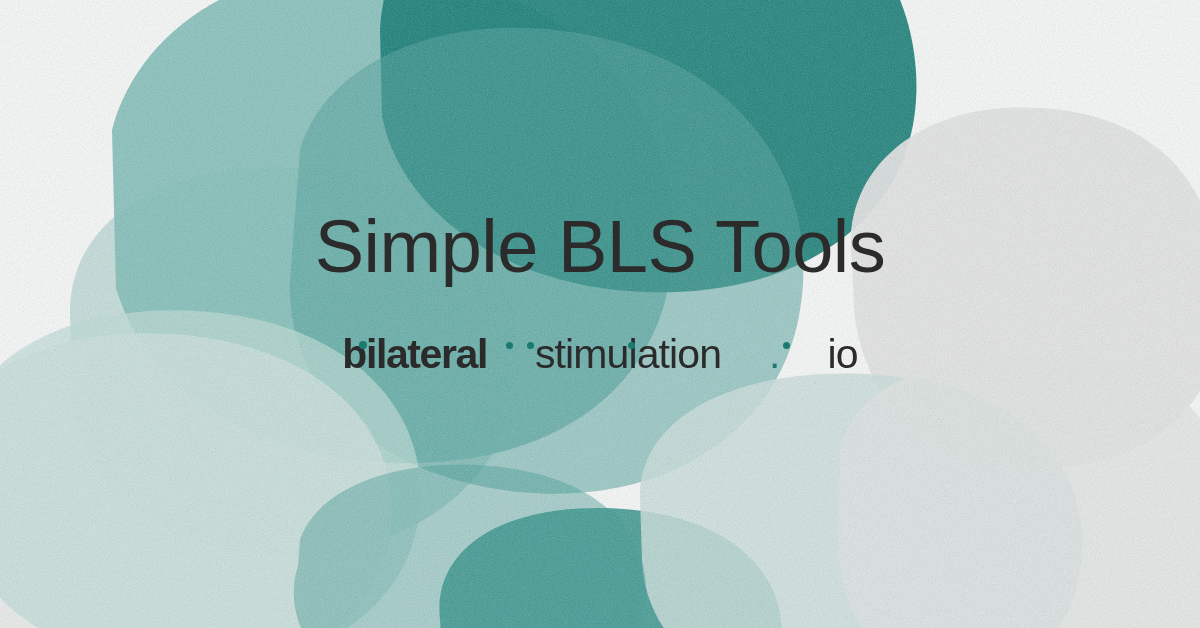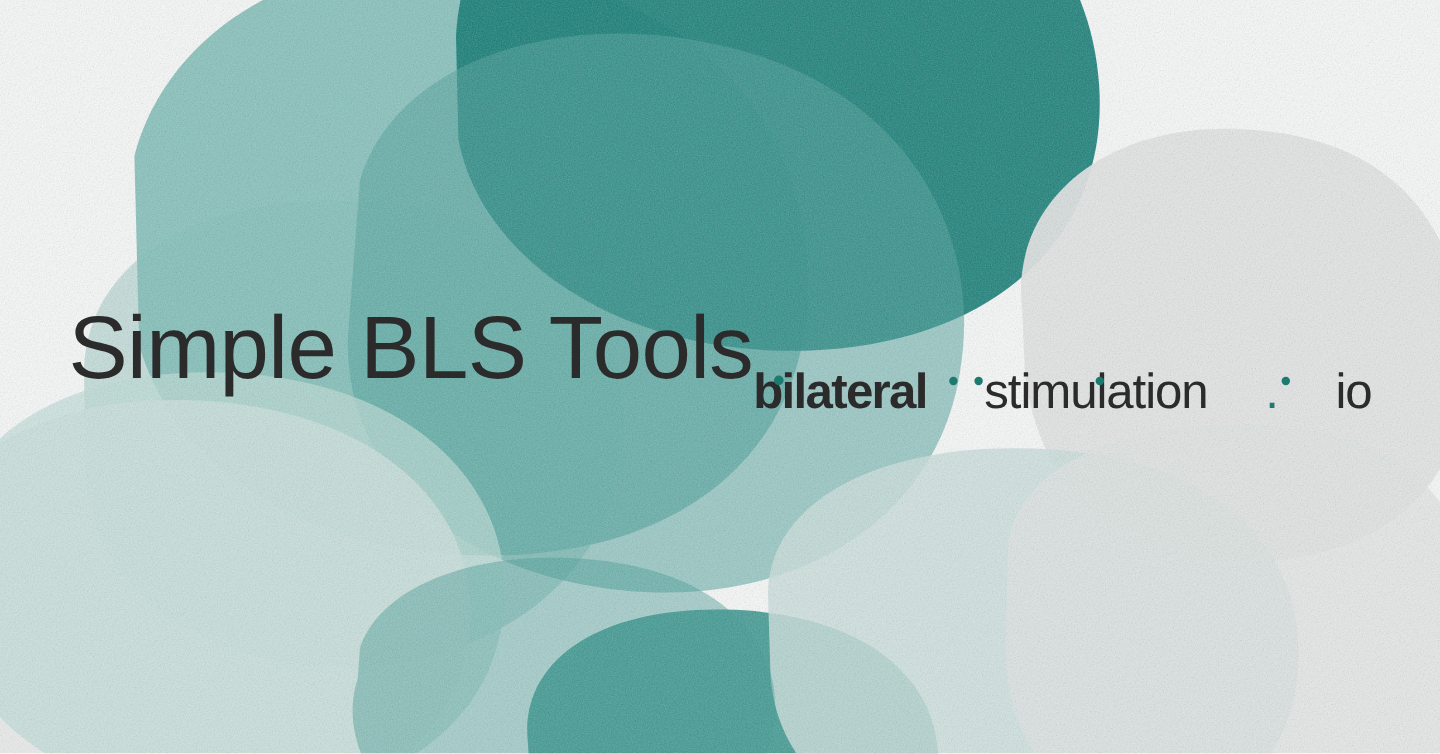--- a/index.html
+++ b/index.html
@@ -47,21 +47,21 @@
     mix-blend-mode:screen;
   }
 
   
   #content {
     position:absolute;
     inset:0;
     width:1200px;
     height:608px;
     display:flex;
-    flex-direction:row;
+    flex-direction:column;
     align-items:center;
     justify-content:center;
   }
 
   .headline {
     text-align:center;
     color:#2b2b2b;
     font-family:"Liberation Sans", sans-serif;
     font-size:74px;
     line-height:1.14;

